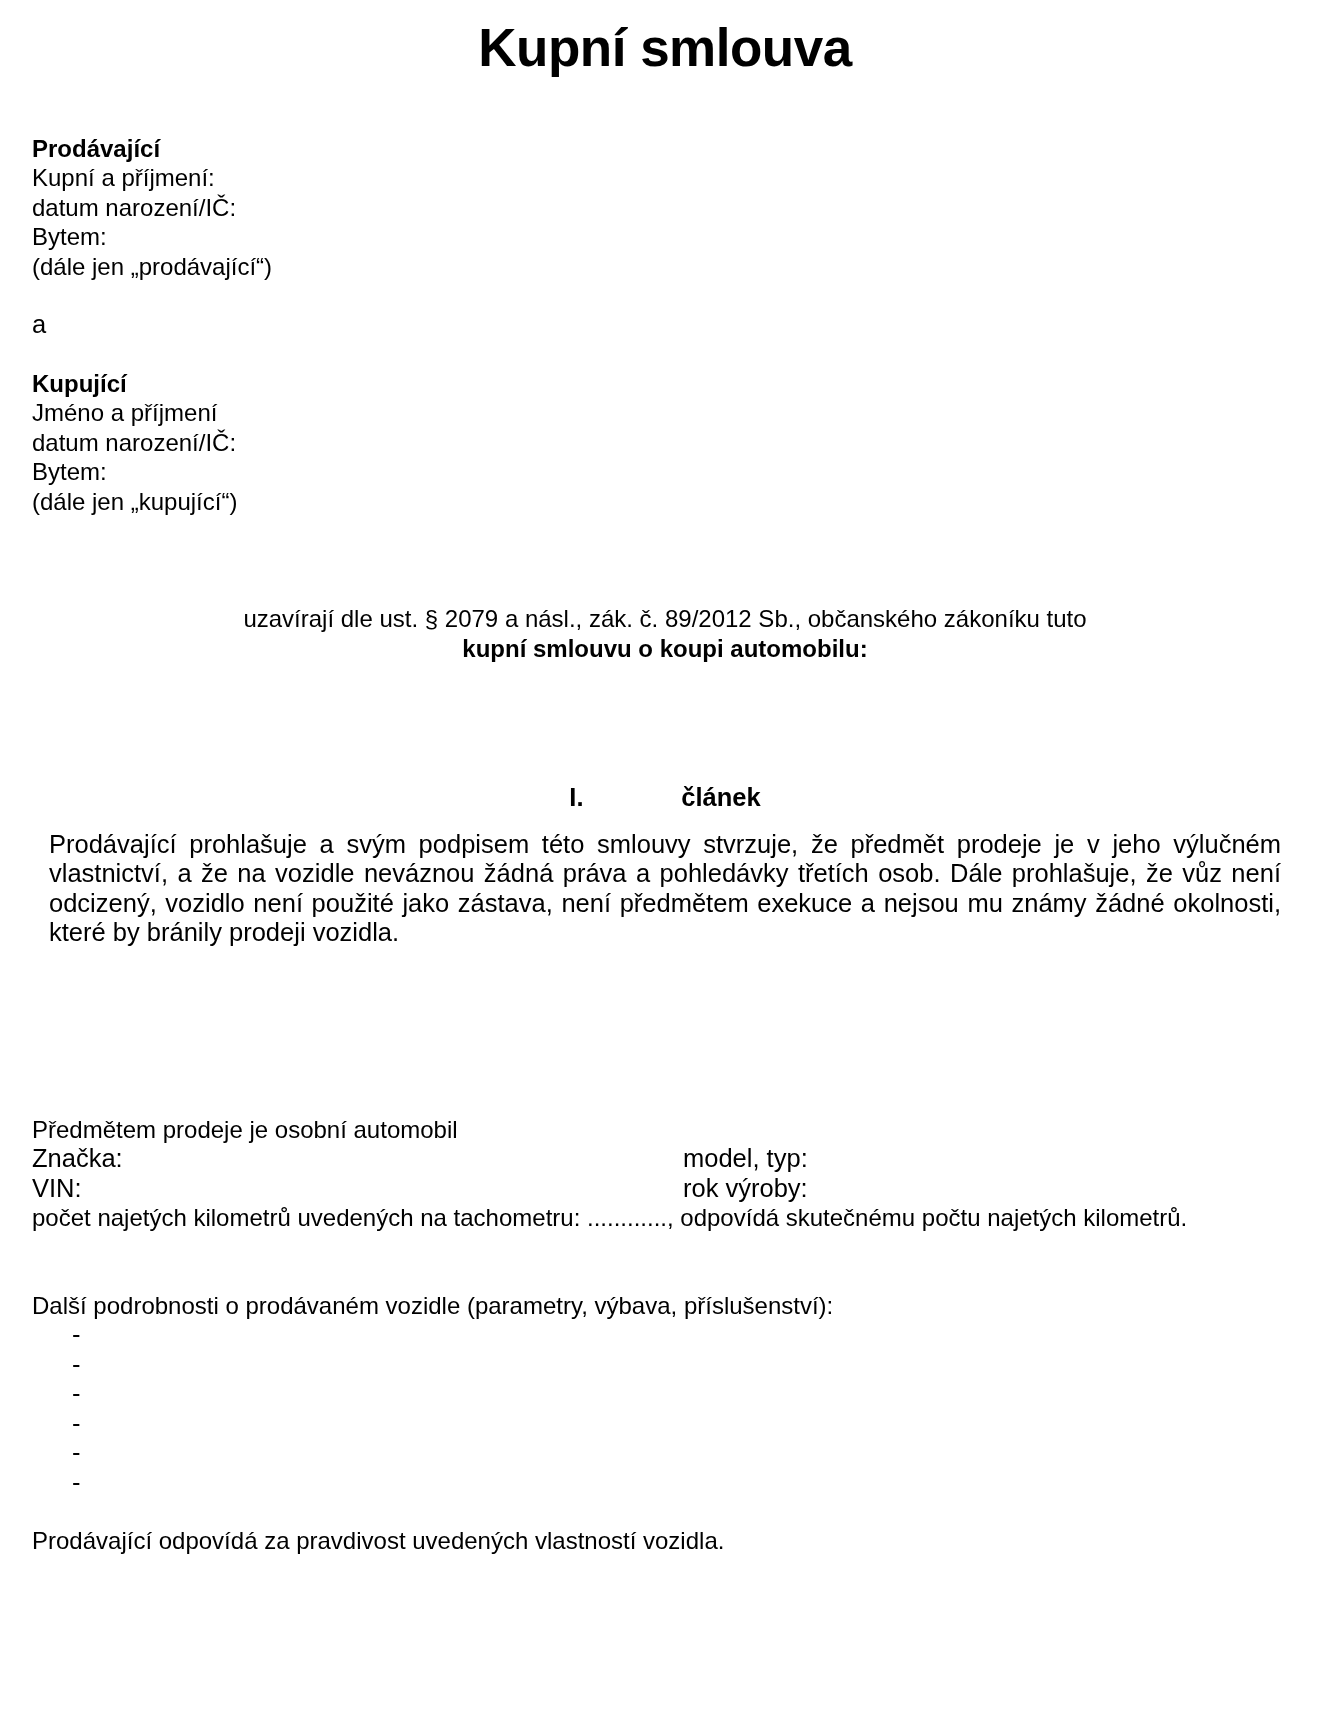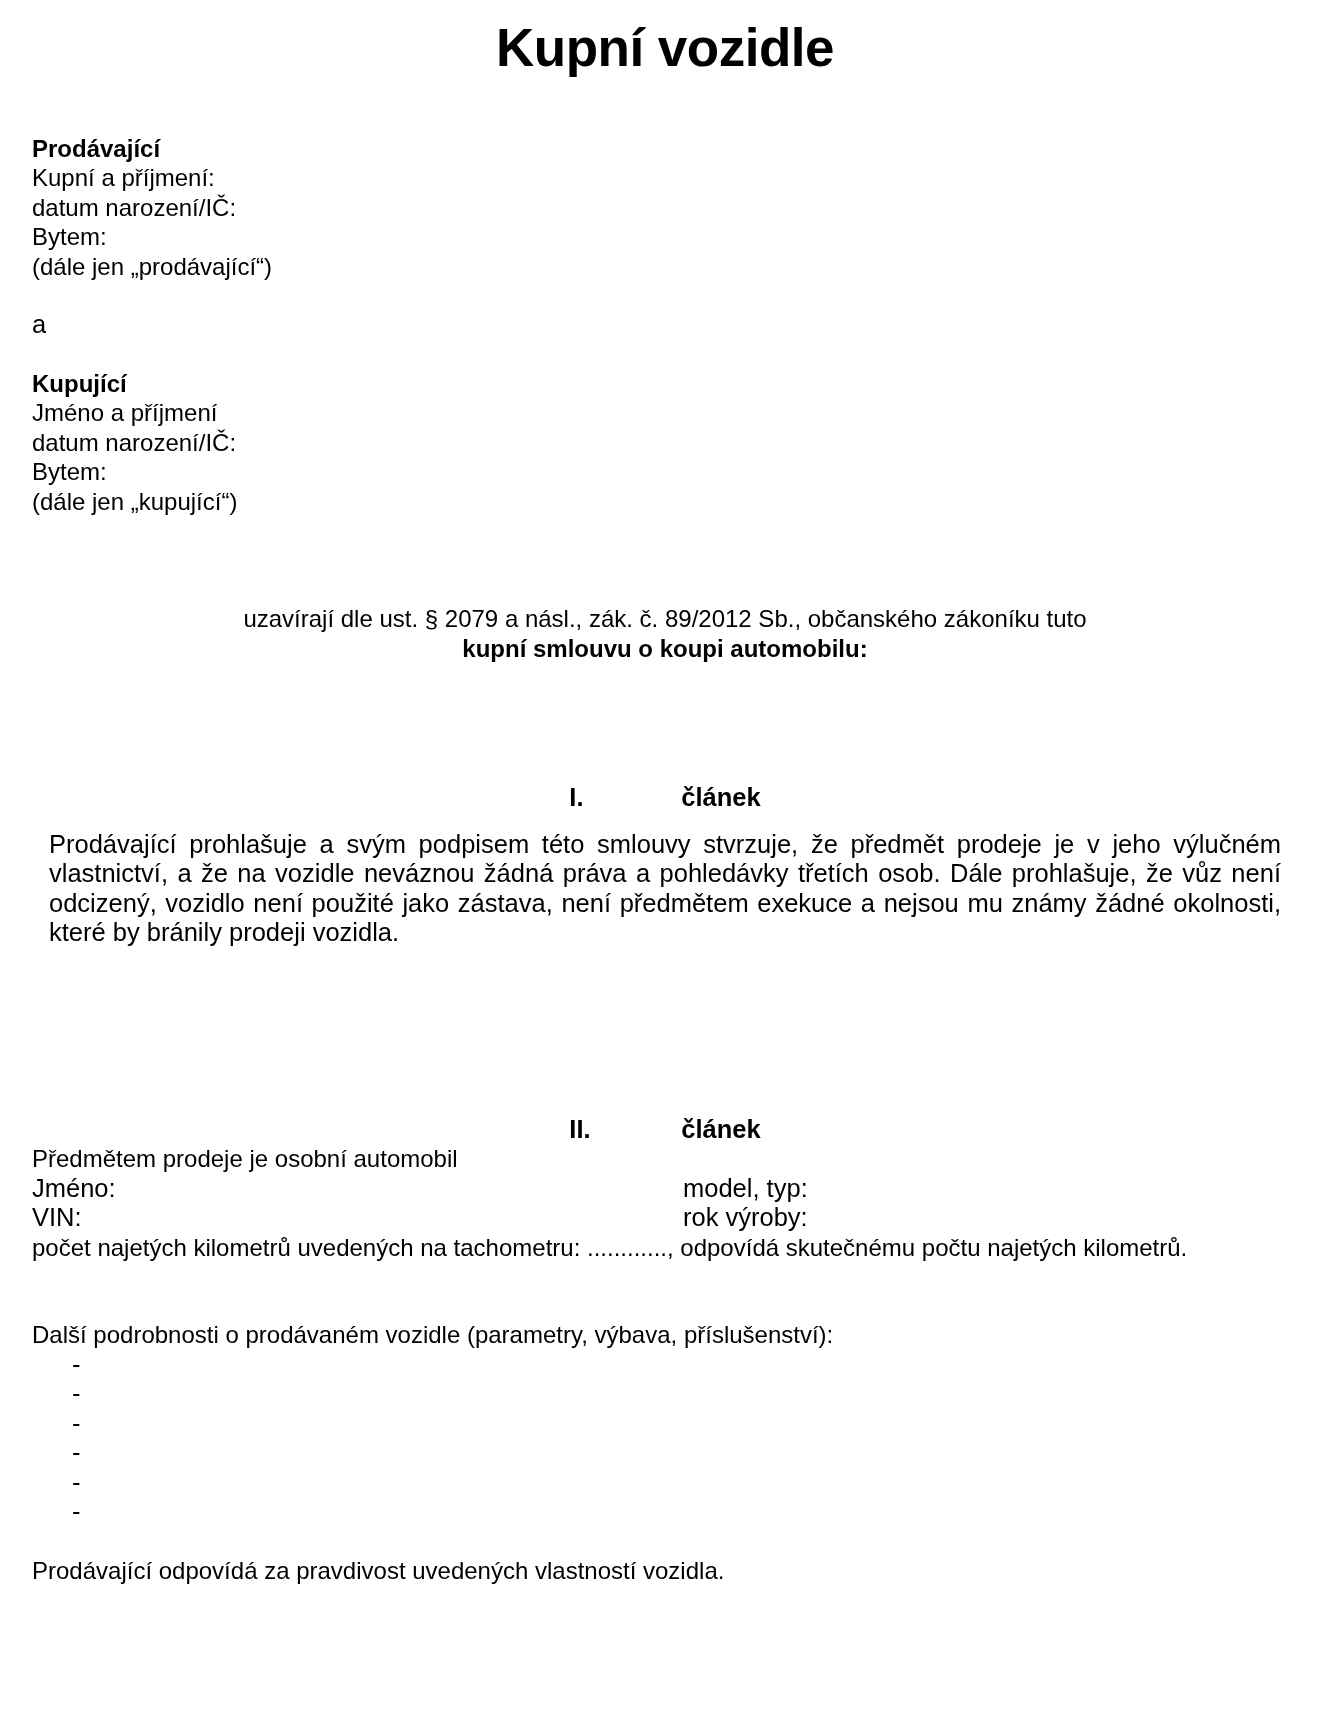--- a/index.html
+++ b/index.html
@@ -78,21 +78,21 @@
     padding-left: 40px;
     height: 29.5px;
   }
   .dash-list li .dash { display: inline-block; }
 </style>
 </head>
 <body>
 
 <div class="page">
 
-  <h1 class="doc-title">Kupní vozidle</h1>
+  <h1 class="doc-title">Kupní smlouva</h1>
 
   <div style="height:58px"></div>
 
   <section>
     <div class="block party-head">Prodávající</div>
     <div class="block party-line">Kupní a příjmení:</div>
     <div class="block party-line">datum narození/IČ:</div>
     <div class="block party-line">Bytem:</div>
     <div class="block party-line">(dále jen „prodávající“)</div>
   </section>
@@ -123,28 +123,25 @@
   <section>
     <div class="article-head">
       <span class="numeral">I.</span><span>článek</span>
     </div>
     <p class="justified" style="margin:17px">Prodávající prohlašuje a svým podpisem této smlouvy stvrzuje, že předmět prodeje je v jeho výlučném vlastnictví, a že na vozidle neváznou žádná práva a pohledávky třetích osob. Dále prohlašuje, že vůz není odcizený, vozidlo není použité jako zástava, není předmětem exekuce a nejsou mu známy žádné okolnosti, které by bránily prodeji vozidla.</p>
   </section>
 
   <div style="height:150px"></div>
 
   <section>
-    <div class="article-head">
-      <span class="numeral">II.</span><span>článek</span>
-    </div>
 
     <div class="block">Předmětem prodeje je osobní automobil</div>
 
     <div class="two-col">
-      <span class="c1">Jméno:</span>
+      <span class="c1">Značka:</span>
       <span class="c2">model, typ:</span>
     </div>
 
     <div class="two-col">
       <span class="c1">VIN:</span>
       <span class="c2">rok výroby:</span>
     </div>
 
     <div class="block">počet najetých kilometrů uvedených na tachometru: ............, odpovídá skutečnému počtu najetých kilometrů.</div>
 

